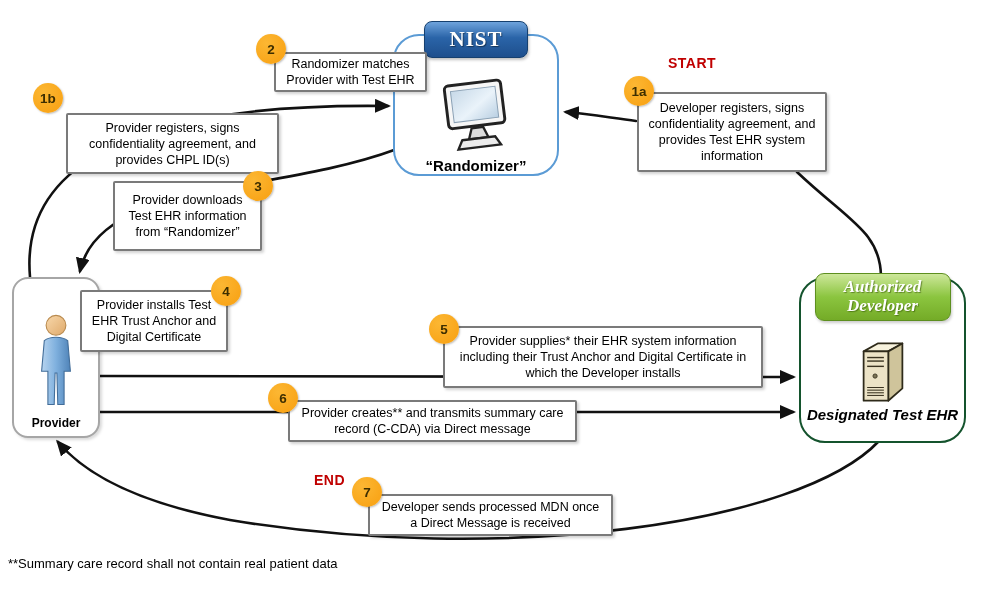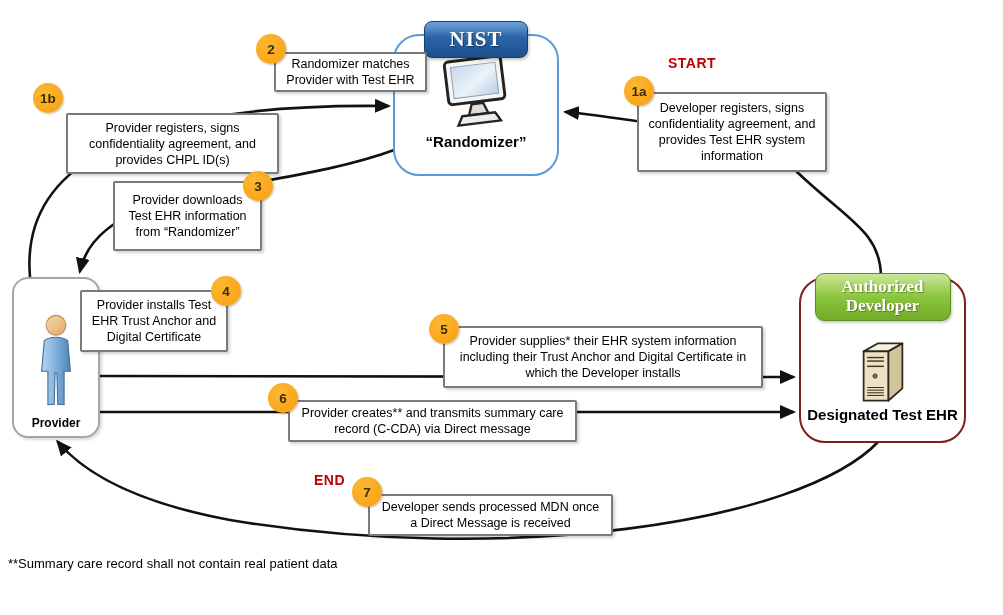--- a/index.html
+++ b/index.html
@@ -6,37 +6,37 @@
   body{font-family:"Liberation Sans",sans-serif;color:#111;}
   .canvas{position:relative;width:1003px;height:615px;background:#fff;overflow:hidden;}
   .canvas svg.arrows{position:absolute;left:0;top:0;z-index:1;}
 
   
   .node{position:absolute;background:#fff;box-sizing:border-box;z-index:2;
         display:flex;flex-direction:column;align-items:center;justify-content:flex-end;}
   .node-randomizer{left:393px;top:34px;width:166px;height:142px;border:2px solid #5B9BD5;border-radius:26px;}
   .node-provider{left:12px;top:277px;width:88px;height:161px;border:2px solid #a6a6a6;border-radius:16px;
         box-shadow:2px 2px 3px rgba(0,0,0,.15);}
-  .node-developer{left:799px;top:277px;width:167px;height:166px;border:2px solid #7f1d1d;border-radius:26px;}
+  .node-developer{left:799px;top:277px;width:167px;height:166px;border:2px solid #14532d;border-radius:26px;font-style:italic;}
 
   .pill{position:absolute;left:50%;transform:translateX(-50%);z-index:4;
         display:flex;align-items:center;justify-content:center;text-align:center;
         font-family:"Liberation Serif",serif;font-weight:bold;color:#fff;
         box-sizing:border-box;}
   .pill-nist{top:-15px;width:104px;height:37px;border-radius:8px;font-size:21px;letter-spacing:1px;
         background:linear-gradient(#6ea3dc 0%,#2a64a8 45%,#1e4f8d 100%);
         border:1px solid #16406f;text-shadow:1px 1px 1px rgba(0,0,0,.45);
         box-shadow:1px 2px 3px rgba(0,0,0,.25);}
   .pill-green{top:-6px;width:136px;height:48px;border-radius:9px;font-size:17px;line-height:1.1;
         background:linear-gradient(#cde79a 0%,#8BC53F 50%,#74AB27 100%);
         border:1px solid #5d8f1f;text-shadow:1px 1px 1px rgba(50,80,0,.55);
         box-shadow:1px 2px 3px rgba(0,0,0,.2);}
 
   .node-label{font-weight:bold;color:#000;}
-  .label-randomizer{font-size:15px;padding-bottom:24px;}
+  .label-randomizer{font-size:15px;padding-bottom:0;}
   .label-provider{font-size:12px;padding-bottom:6px;}
   .label-developer{font-size:15px;padding-bottom:18px;white-space:nowrap;}
 
   
   .step{position:absolute;background:#fff;border:2px solid #7a7a7a;border-radius:2px;z-index:3;
         box-sizing:border-box;display:flex;align-items:center;justify-content:center;
         text-align:center;font-size:12.5px;line-height:1.28;padding:3px 8px;color:#000;
         box-shadow:2px 2px 3px rgba(0,0,0,.18);}
   .badge{position:absolute;width:30px;height:30px;border-radius:50%;z-index:4;
         background:radial-gradient(circle at 35% 30%, #fcb733, #F9A61A 70%);

